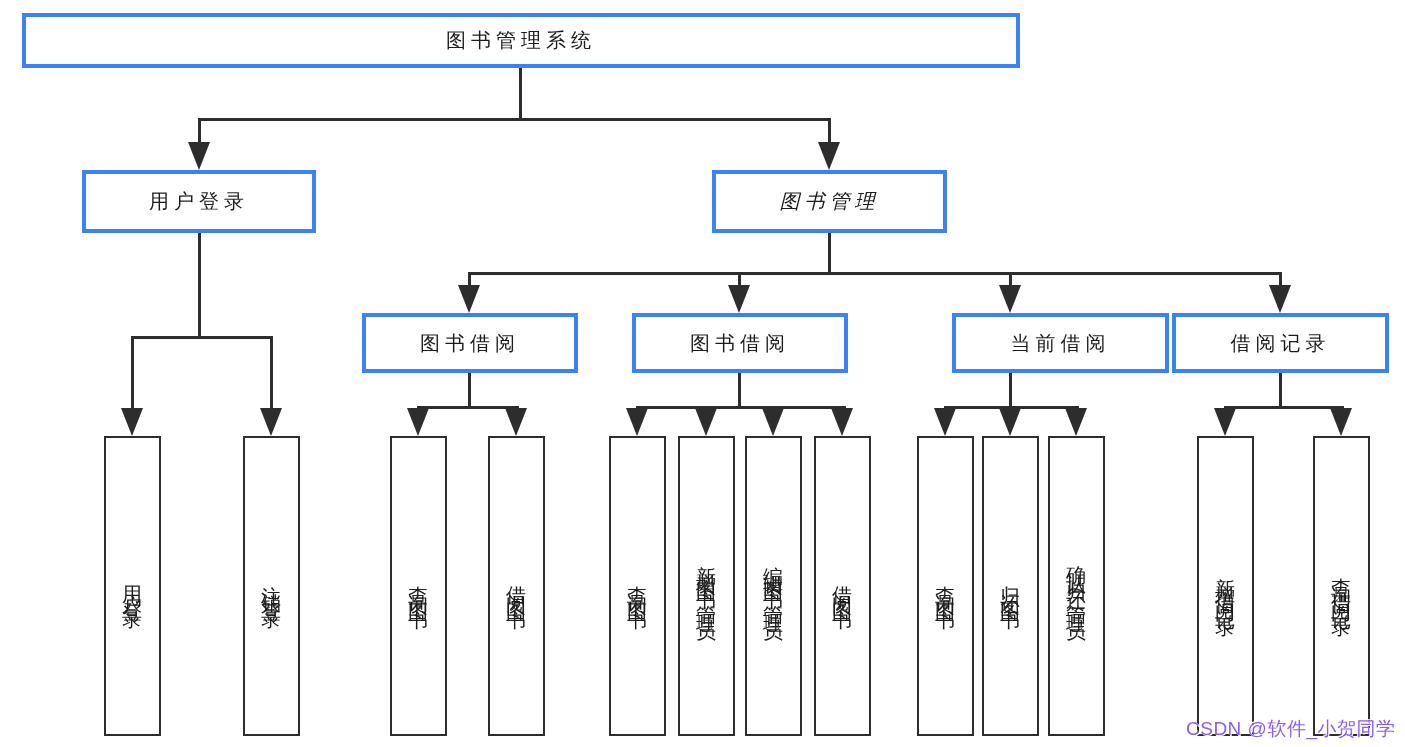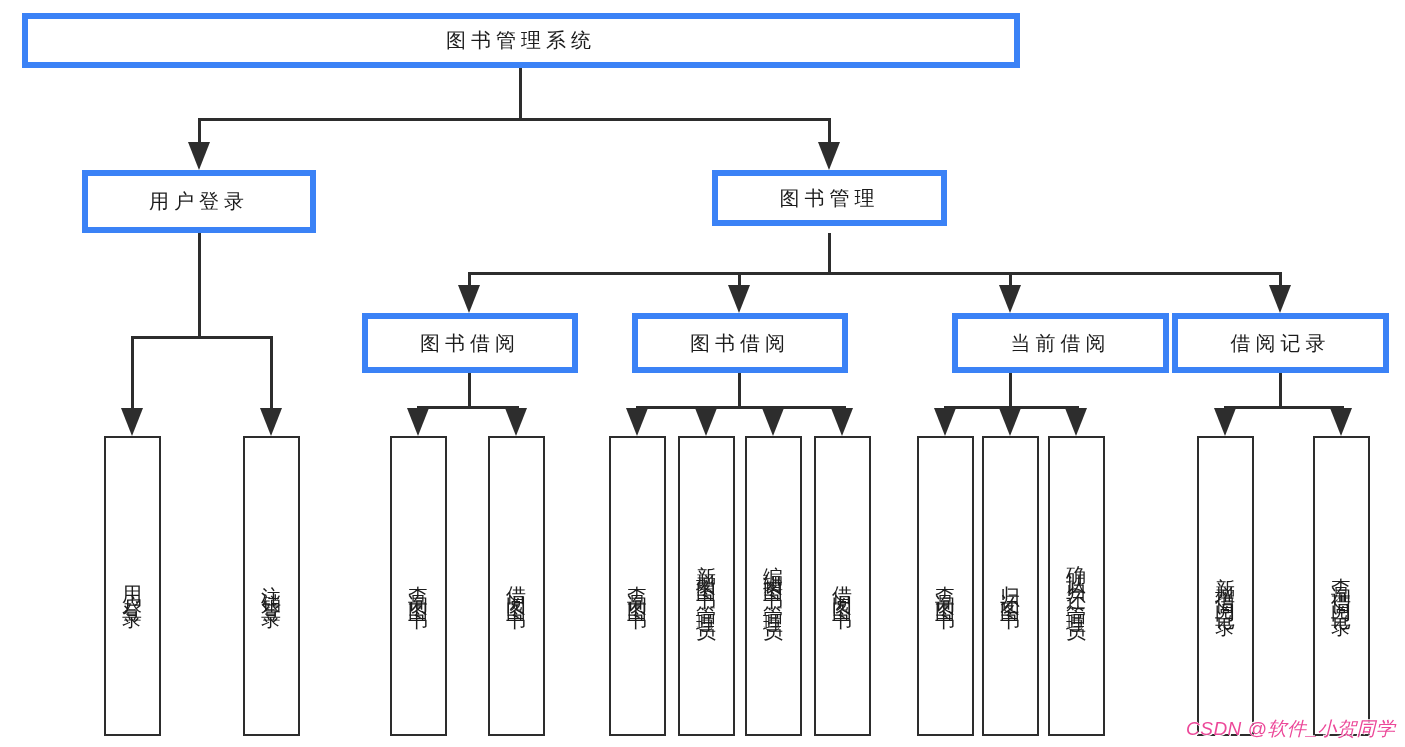--- a/index.html
+++ b/index.html
@@ -10,21 +10,21 @@
   #canvas {
     position:relative;
     width:1405px; height:747px;
     background:#ffffff;
     overflow:hidden;
   }
   
   .b {
     position:absolute;
     background:#ffffff;
-    border:6px solid #3b82f6;
+    border:4px solid #3b82f6;
     box-sizing:border-box;
     display:flex; align-items:center; justify-content:center;
   }
   .b span {
     font-size:20px;
     letter-spacing:5px;
     color:#1c1c1c;
     white-space:nowrap;
   }
   
@@ -51,24 +51,23 @@
     position:absolute; width:0; height:0;
     border-left:11px solid transparent;
     border-right:11px solid transparent;
     border-top:28px solid #2d2d2d;
   }
   .watermark {
     position:absolute;
     left:1186px; top:716px;
     font-size:19px;
     letter-spacing:0.5px;
-    color:#ec4899;
+    color:#8b5cf6;
     text-shadow:1px 1px 0 #ffffff, -1px -1px 0 #ffffff;
     white-space:nowrap;
-    font-style:italic;
   }
 </style>
 </head>
 <body>
 
 <div id="canvas">
 
   <div class="b" style="left:22px; top:13px; width:998px; height:55px;">
     <span>图书管理系统</span>
   </div>
@@ -76,21 +75,21 @@
   <div class="v" style="left:519px; top:68px; height:50px;"></div>
   <div class="h" style="left:198px; top:118px; width:633px;"></div>
   <div class="v" style="left:198px; top:118px; height:28px;"></div>
   <div class="a" style="left:188px; top:142px;"></div>
   <div class="v" style="left:828px; top:118px; height:28px;"></div>
   <div class="a" style="left:818px; top:142px;"></div>
 
   <div class="b" style="left:82px; top:170px; width:234px; height:63px;">
     <span>用户登录</span>
   </div>
-  <div class="b" style="left:712px; top:170px; width:235px; height:56px;">
+  <div class="b" style="left:712px; top:170px; width:235px; height:63px;font-style:italic;">
     <span>图书管理</span>
   </div>
 
   <div class="v" style="left:198px; top:233px; height:106px;"></div>
   <div class="h" style="left:131px; top:336px; width:142px;"></div>
   <div class="v" style="left:131px; top:336px; height:74px;"></div>
   <div class="a" style="left:121px; top:408px;"></div>
   <div class="v" style="left:270px; top:336px; height:74px;"></div>
   <div class="a" style="left:260px; top:408px;"></div>
 

